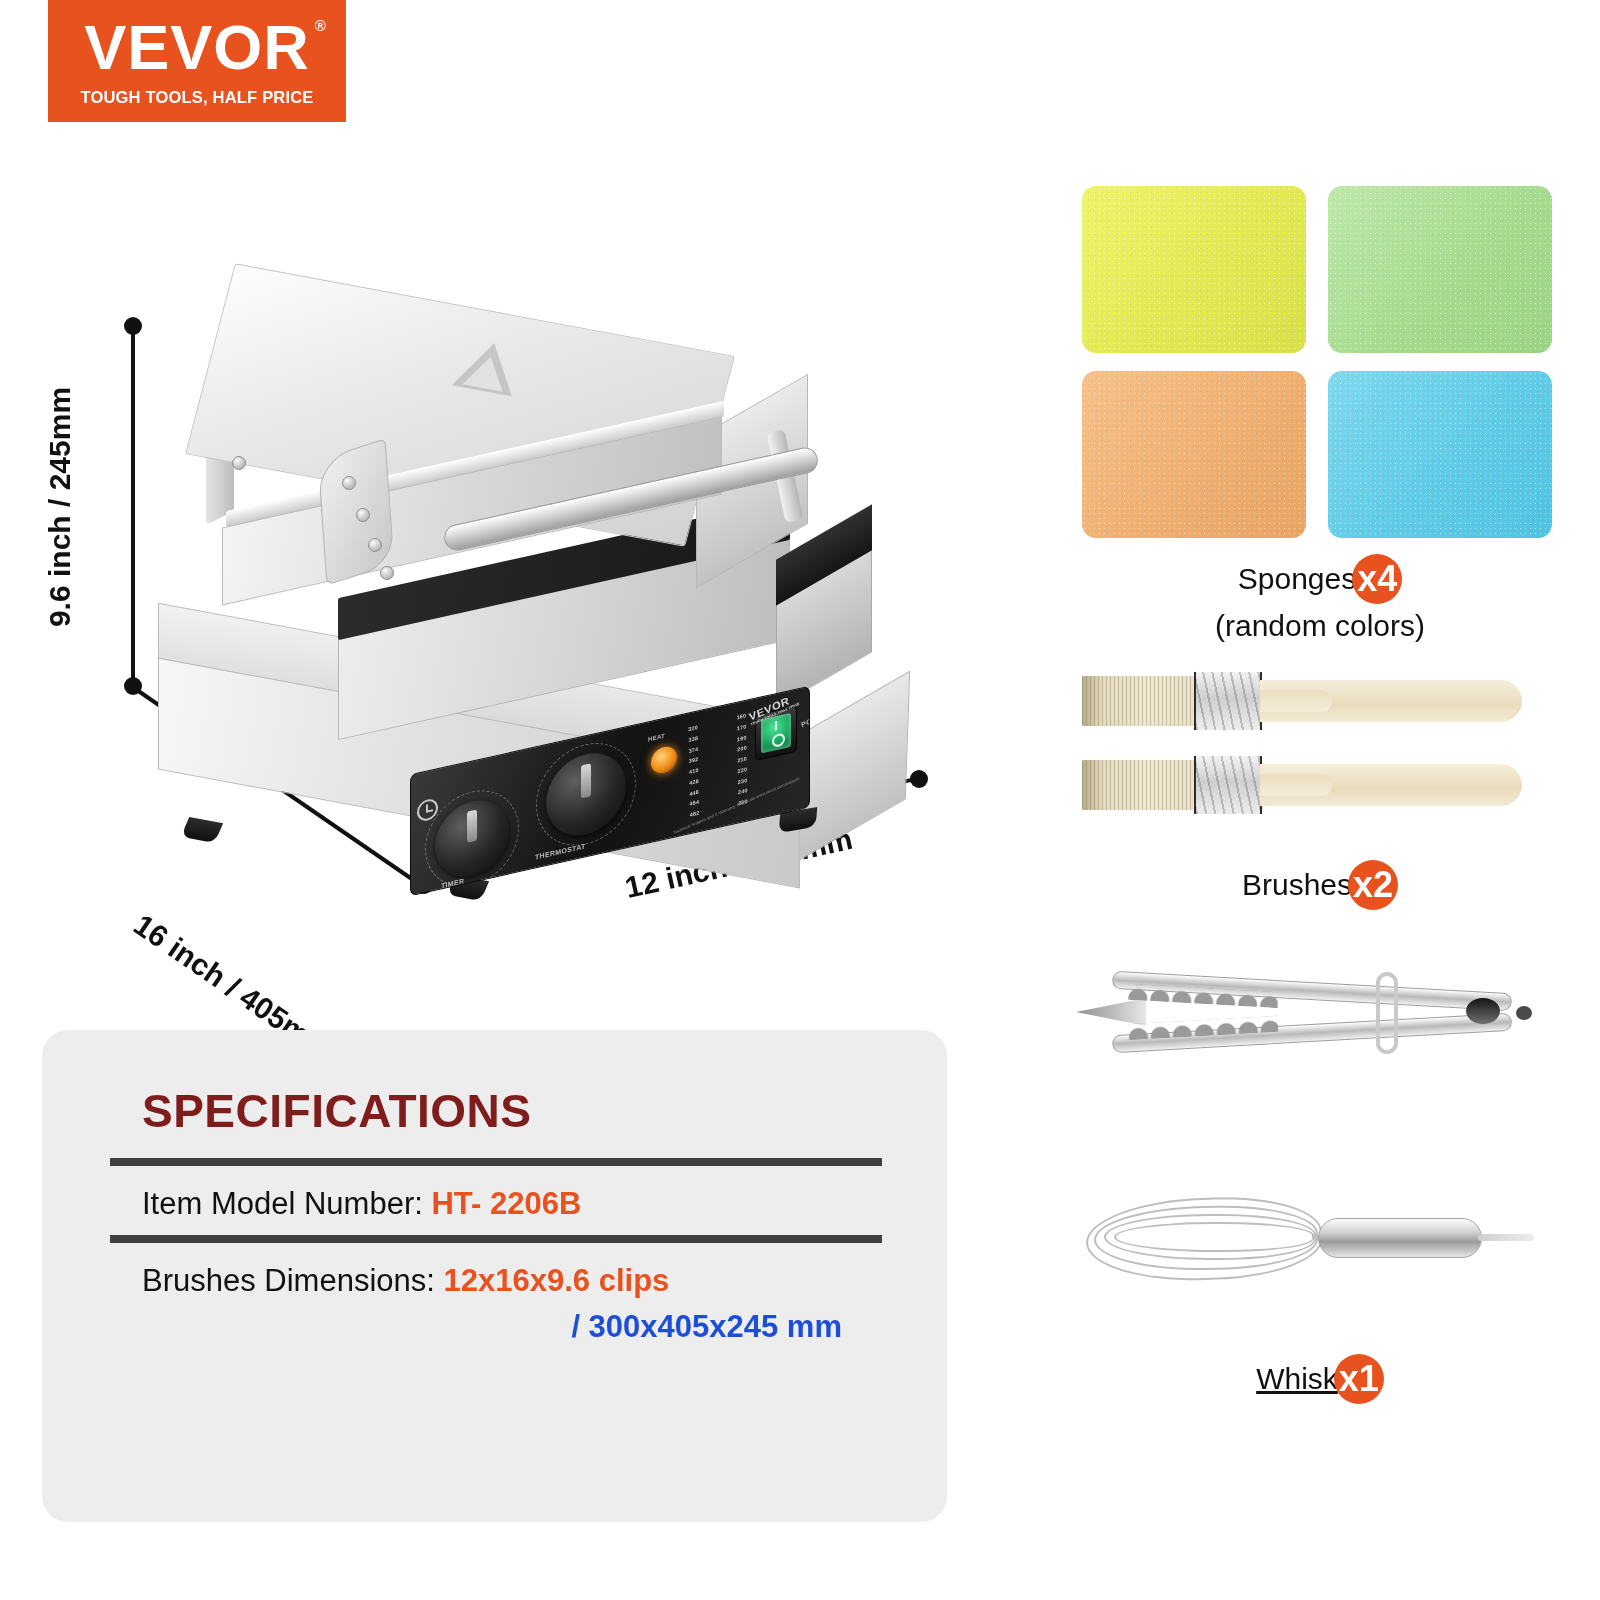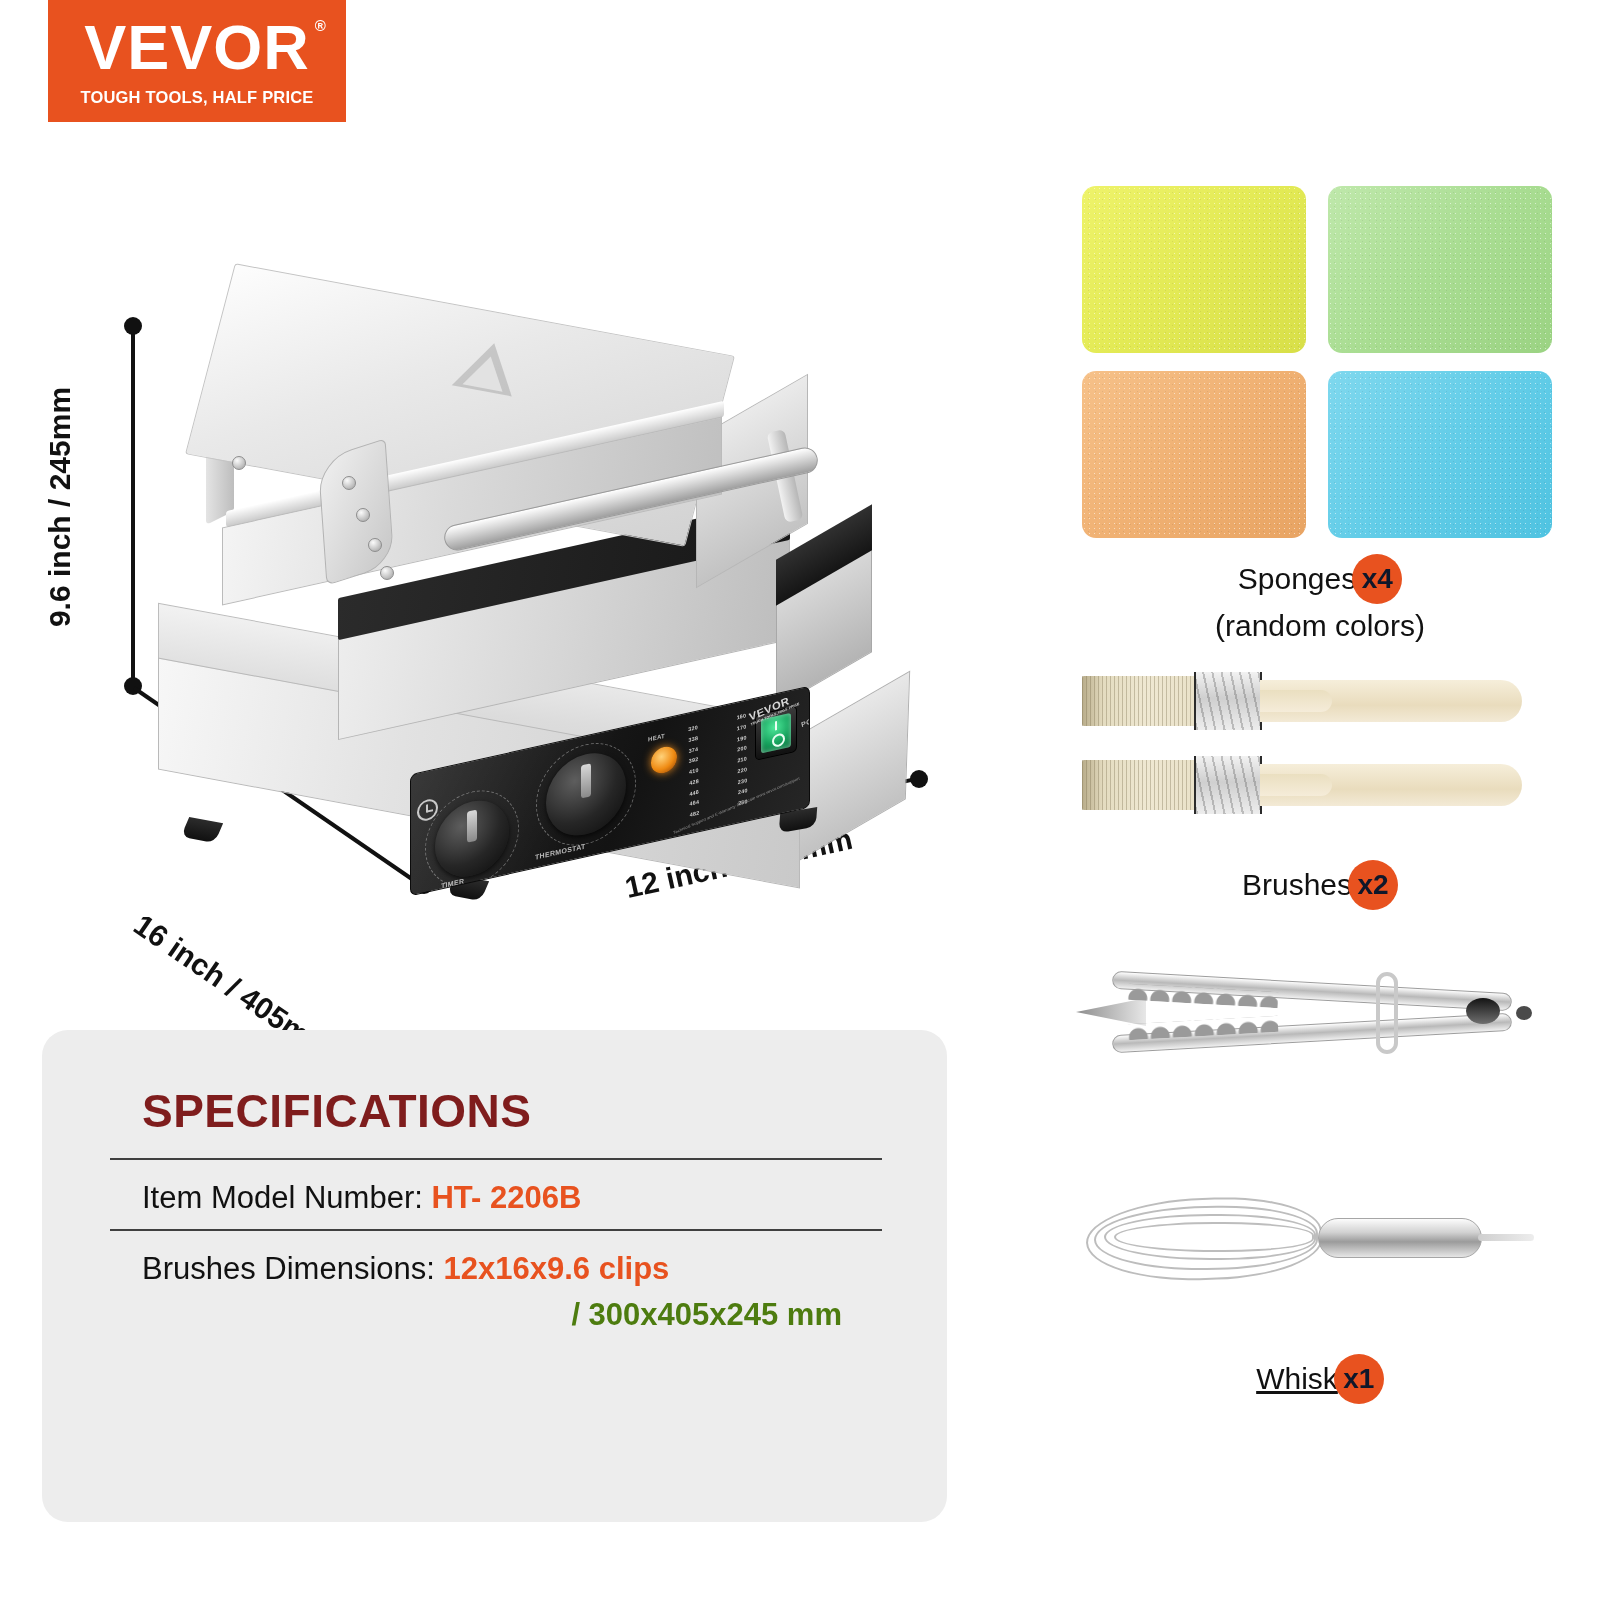--- a/index.html
+++ b/index.html
@@ -298,28 +298,28 @@
     width: 905px; height: 492px;
     background: #EDEDED; border-radius: 26px;
   }
   .spec-title {
     position: absolute; left: 100px; top: 54px;
     color: #7f1d1d; font-size: 46px; font-weight: 700;
     letter-spacing: .5px;
   }
   .spec-list { position: absolute; left: 68px; top: 128px; width: 772px; }
   .spec-row {
-    border-top: 2px solid #404040;
+    border-top: 8px solid #404040;
     padding: 17px 0 10px 32px;
     font-size: 31px; color: #111; font-weight: 400;
     line-height: 1.35;
   }
   .spec-row .v { color: #E8521F; font-weight: 700; }
   .spec-row .v2 {
-    color: #4d7c0f; font-weight: 700;
+    color: #1d4ed8; font-weight: 700;
     display: block; text-align: right; padding-right: 40px; margin-top: 4px;
   }
 
   
   .acc-col { position: absolute; left: 1040px; top: 0; width: 560px; height: 1600px; }
 
   .sponge-grid {
     position: absolute; left: 42px; top: 186px;
     width: 470px; height: 352px;
     display: grid; grid-template-columns: 1fr 1fr;
@@ -345,21 +345,21 @@
   .sp4 { background: linear-gradient(135deg,#7fd8ee 0%,#63cde8 50%,#4fc3e1 100%); }
 
   .acc-label {
     position: absolute; width: 100%; text-align: center;
     font-size: 30px; color: #111; font-weight: 400;
     line-height: 1.3;
   }
   .acc-label .badge {
     display: inline-flex; align-items: center; justify-content: center;
     width: 50px; height: 50px; border-radius: 50%;
-    background: #E8521F; color: #0f172a; font-size: 28px; font-weight: 700;
+    background: #E8521F; color: #ffffff; font-size: 36px; font-weight: 700;
     vertical-align: middle; margin-left: -4px;
     position: relative; top: -2px;
   }
 
   .lbl-sponges { left: 0; top: 556px; }
   .lbl-brushes { left: 0; top: 862px; }
   .lbl-clips   { left: 0; top: 1078px; }
   .lbl-whisk   { left: 0; top: 1356px; text-decoration: underline; }
 
   

